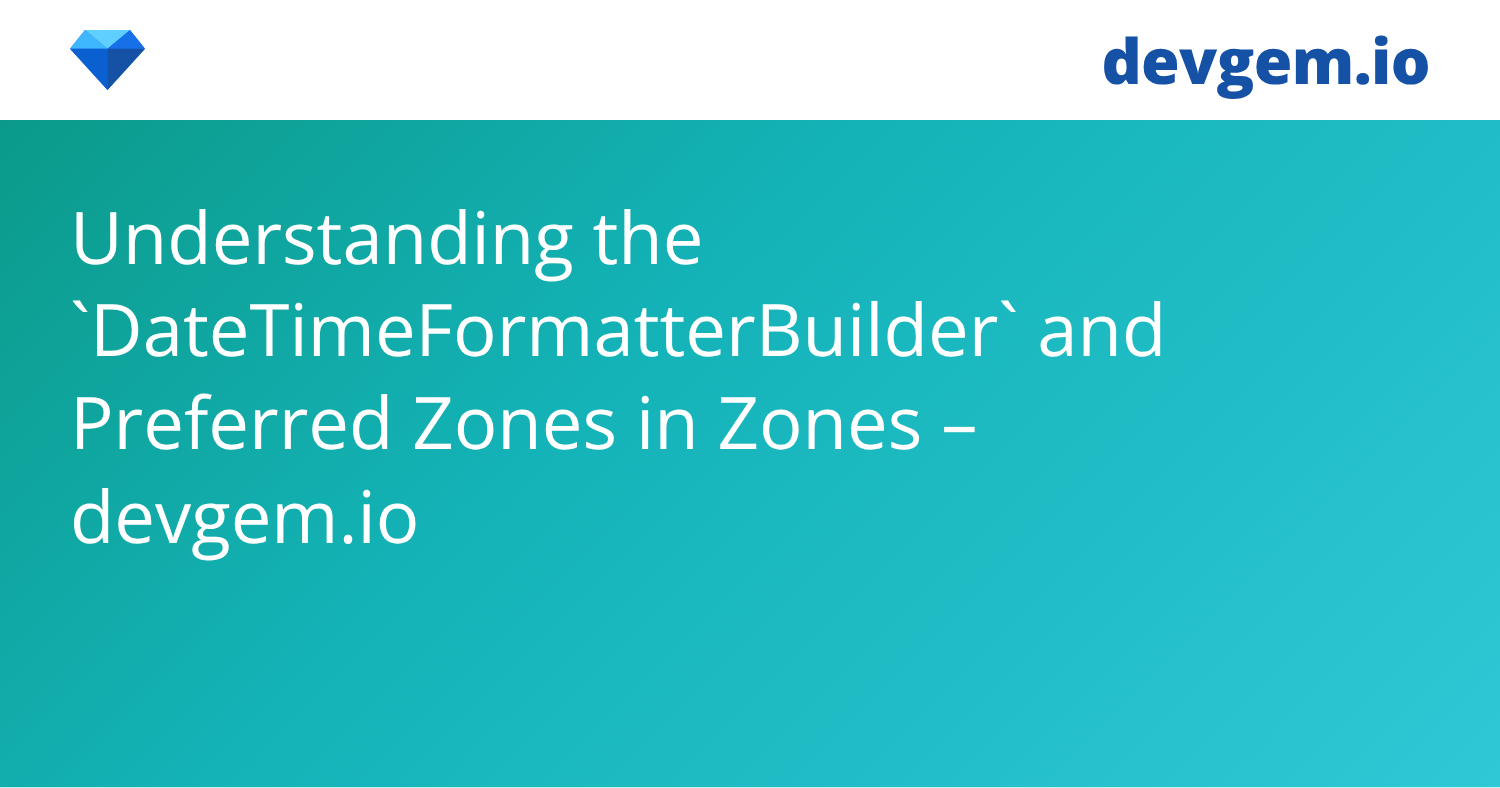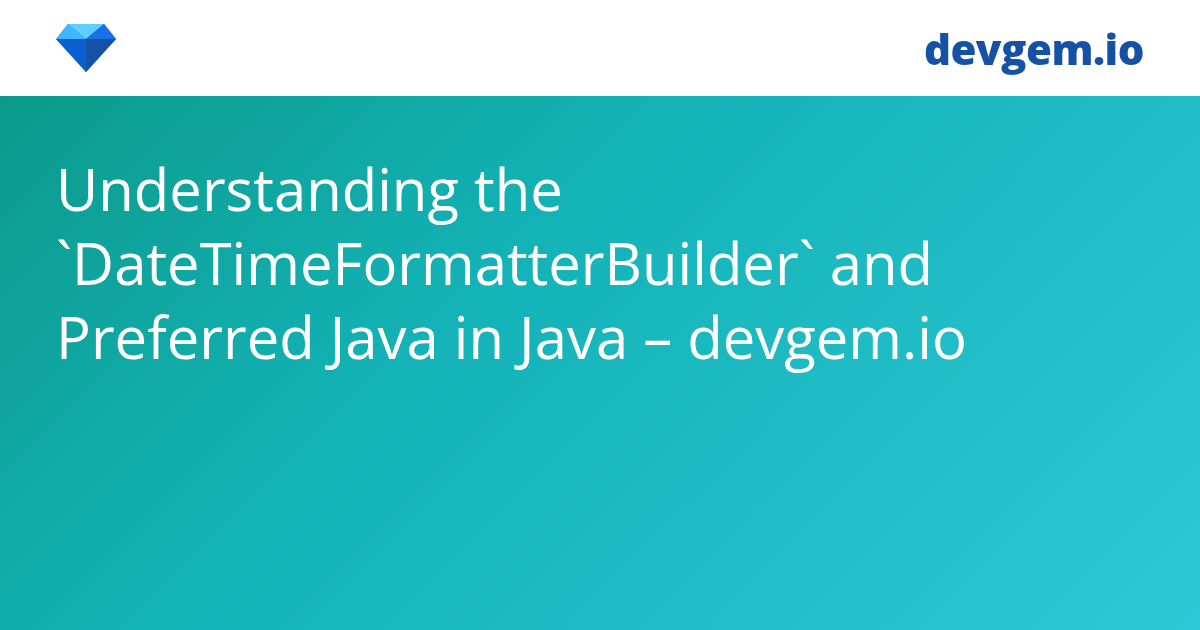--- a/index.html
+++ b/index.html
@@ -22,21 +22,21 @@
       height: 60px;
       display: flex;
       align-items: center;
       justify-content: center;
     }
     .logo-icon svg {
       width: 60px;
       height: 48px;
     }
     .brand-text {
-      font-size: 42px;
+      font-size: 50px;
       font-weight: 800;
       color: #1551a5;
       letter-spacing: -0.5px;
     }
     .hero {
       flex: 1;
       background: linear-gradient(135deg, #0b9a8a 0%, #14b3b8 40%, #2fc8d6 100%);
       padding: 56px 56px 0 56px;
       display: flex;
       align-items: flex-start;
@@ -61,14 +61,14 @@
       <polygon points="20,0 80,0 50,25" fill="#5fcfff"></polygon>
       <polygon points="80,0 100,25 50,25" fill="#1670e8"></polygon>
       <polygon points="0,25 50,25 50,80" fill="#0a5fd1"></polygon>
       <polygon points="50,25 100,25 50,80" fill="#1551a5"></polygon>
     </svg>
   </div>
   <div class="brand-text">devgem.io</div>
 </div>
 
 <div class="hero">
-  <h1 class="hero-title">Understanding the `DateTimeFormatterBuilder` and Preferred Java in Java – devgem.io</h1>
+  <h1 class="hero-title">Understanding the `DateTimeFormatterBuilder` and Preferred Zones in Zones – devgem.io</h1>
 </div>
 
 </body></html>

